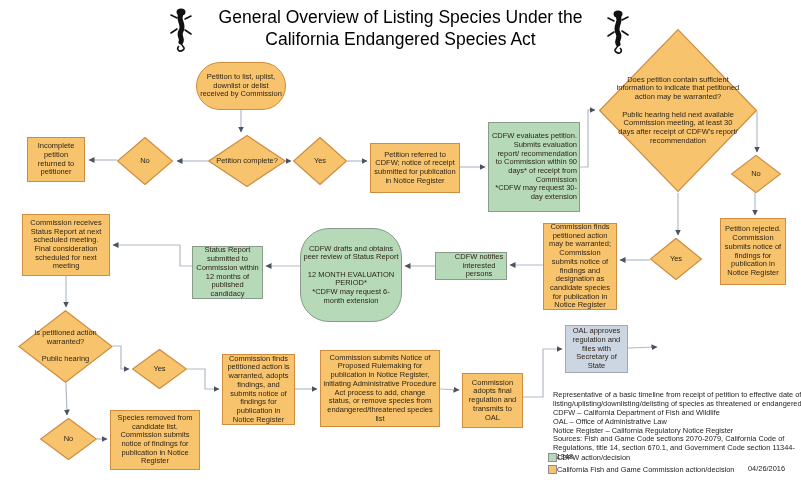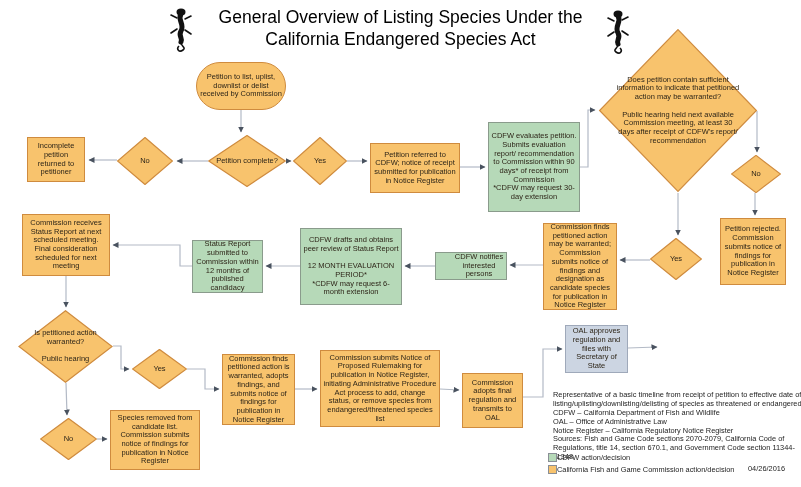--- a/index.html
+++ b/index.html
@@ -121,21 +121,21 @@
     <svg class="dshape" viewBox="0 0 100 100" preserveAspectRatio="none">
         <polygon points="50,1 99,50 50,99 1,50"></polygon>
       </svg>
     <span class="lbl">Yes</span>
   </div>
 
   <div class="node rect-orange" style="left:370px;top:143px;width:90px;height:50px;">
     <span class="lbl">Petition referred to CDFW; notice of receipt submitted for publication in Notice Register</span>
   </div>
 
-  <div class="node rect-green" style="left:488px;top:122px;width:92px;height:90px;">
+  <div class="node rect-green" style="left:488px;top:122px;width:92px;height:90px;text-align:right;">
     <span class="lbl">CDFW evaluates petition. Submits evaluation report/ recommendation to Commission within 90 days* of receipt from Commission
 *CDFW may request 30-day extension</span>
   </div>
 
   <div class="node diamond" style="left:598px;top:28px;width:160px;height:165px;">
     <svg class="dshape" viewBox="0 0 100 100" preserveAspectRatio="none">
         <polygon points="50,1 99,50 50,99 1,50"></polygon>
       </svg>
     <span class="lbl" style="max-width:124px;">Does petition contain sufficient information to indicate that petitioned action may be warranted?
 
@@ -161,28 +161,28 @@
   </div>
 
   <div class="node rect-orange" style="left:543px;top:223px;width:74px;height:87px;">
     <span class="lbl">Commission finds petitioned action may be warranted; Commission submits notice of findings and designation as candidate species for publication in Notice Register</span>
   </div>
 
   <div class="node rect-green" style="left:435px;top:252px;width:72px;height:28px;padding-left:18px;">
     <span class="lbl">CDFW notifies interested persons</span>
   </div>
 
-  <div class="node rect-green" style="left:300px;top:228px;width:102px;height:77px;">
+  <div class="node rect-green" style="left:300px;top:228px;width:102px;height:94px;border-radius:29px;">
     <span class="lbl">CDFW drafts and obtains peer review of Status Report
 
 12 MONTH EVALUATION PERIOD*
 *CDFW may request 6-month extension</span>
   </div>
 
-  <div class="node rect-green" style="left:192px;top:240px;width:71px;height:53px;">
+  <div class="node rect-green" style="left:192px;top:246px;width:71px;height:53px;">
     <span class="lbl">Status Report submitted to Commission within 12 months of published candidacy</span>
   </div>
 
   <div class="node rect-orange" style="left:22px;top:214px;width:88px;height:62px;">
     <span class="lbl">Commission receives Status Report at next scheduled meeting. Final consideration scheduled for next meeting</span>
   </div>
 
   <div class="node diamond" style="left:18px;top:310px;width:95px;height:73px;">
     <svg class="dshape" viewBox="0 0 100 100" preserveAspectRatio="none">
         <polygon points="50,1 99,50 50,99 1,50"></polygon>

